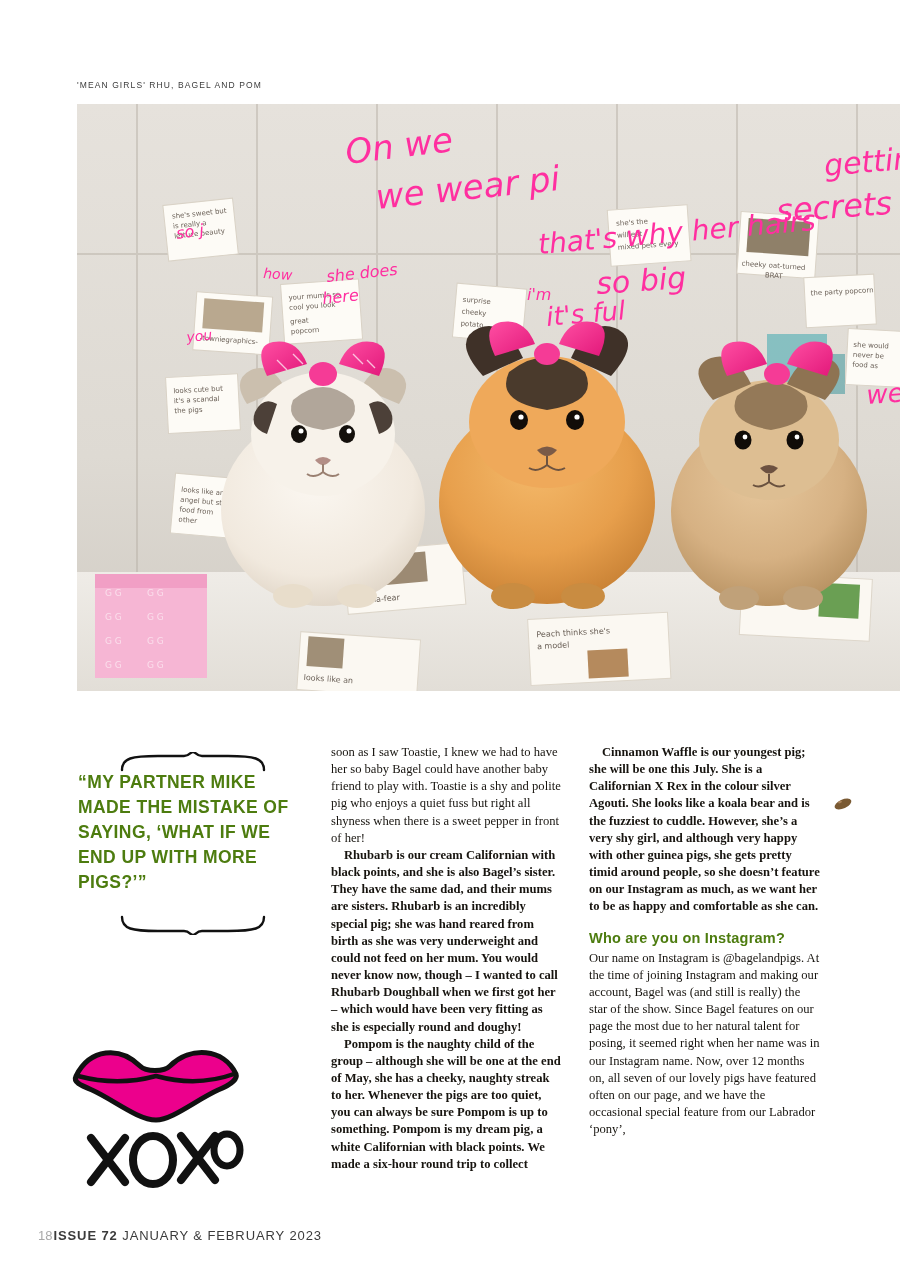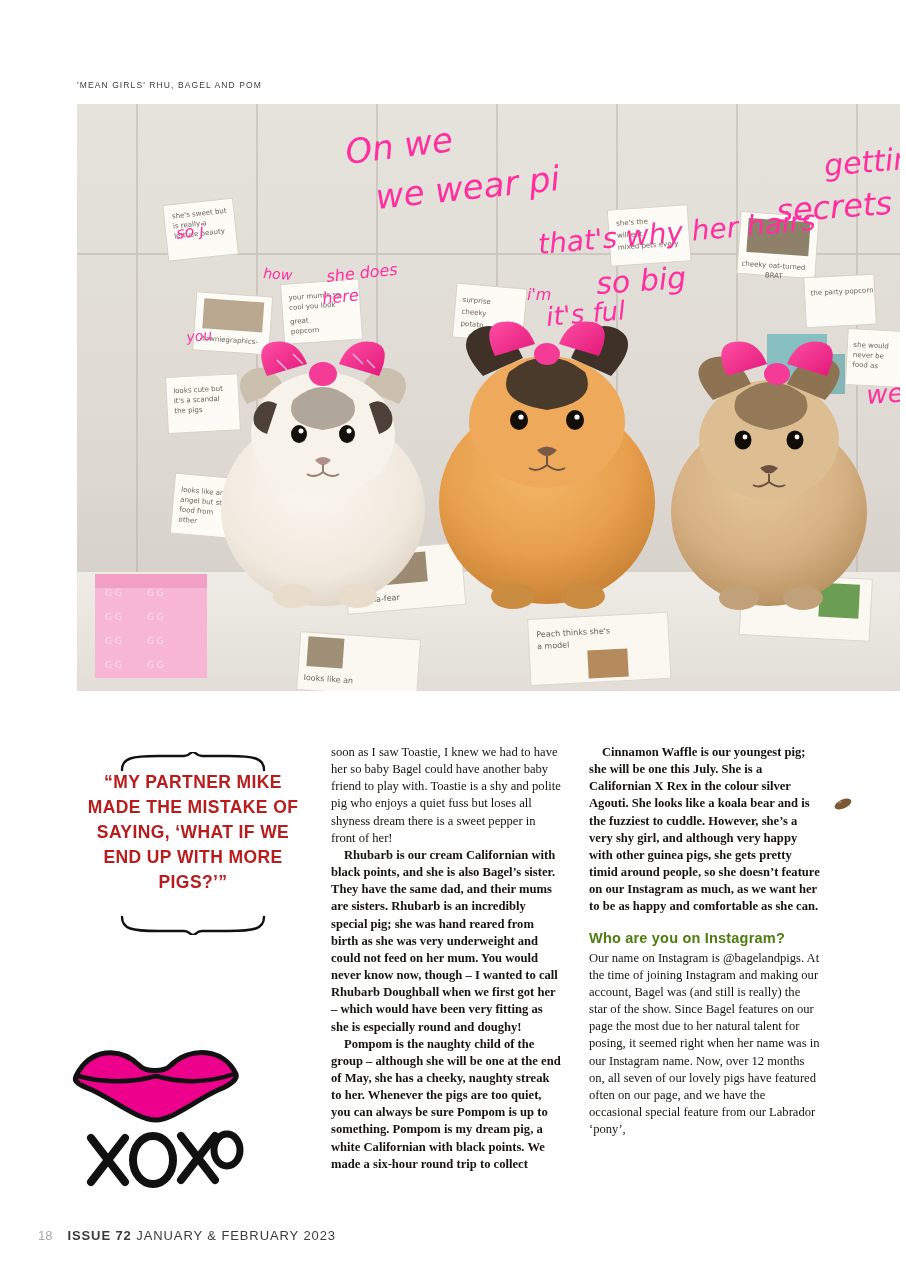--- a/index.html
+++ b/index.html
@@ -51,23 +51,23 @@
   .pullquote {
     position: absolute;
     left: 78px;
     top: 770px;
     width: 230px;
     font-family: "Liberation Sans", sans-serif;
     font-weight: bold;
     font-size: 17.5px;
     line-height: 25px;
     letter-spacing: 0.4px;
-    color: #b91c1c;
+    color: #4d7c0f;
     text-transform: uppercase;
-    text-align: center;
+    text-align: left;
   }
   .brace-top {
     position: absolute;
     left: 118px;
     top: 752px;
     width: 150px;
     height: 20px;
   }
   .brace-bottom {
     position: absolute;
@@ -132,21 +132,21 @@
     height: 18px;
   }
 
   
   .footer {
     position: absolute;
     left: 38px;
     top: 1228px;
     display: flex;
     align-items: baseline;
-    gap: 15px;
+    gap: 1px;
   }
   .folio {
     font-family: "Liberation Sans", sans-serif;
     font-size: 13px;
     color: #a9a9a9;
     font-weight: normal;
   }
   .issue {
     font-family: "Liberation Sans", sans-serif;
     font-size: 13px;
@@ -436,21 +436,21 @@
       <path d="M6 10 L40 54"></path>
         <path d="M40 10 L6 54"></path>
       <path d="M96 8 L130 52"></path>
         <path d="M130 8 L96 52"></path>
     </g>
     <ellipse cx="68" cy="32" rx="20" ry="24" fill="none" stroke="#111111" stroke-width="8"></ellipse>
     <ellipse cx="142" cy="22" rx="13" ry="16" fill="none" stroke="#111111" stroke-width="7"></ellipse>
   </svg>
 
   <div class="col mid">
-    <p>soon as I saw Toastie, I knew we had to have her so baby Bagel could have another baby friend to play with. Toastie is a shy and polite pig who enjoys a quiet fuss but loses all shyness dream there is a sweet pepper in front of her!</p>
+    <p>soon as I saw Toastie, I knew we had to have her so baby Bagel could have another baby friend to play with. Toastie is a shy and polite pig who enjoys a quiet fuss but right all shyness when there is a sweet pepper in front of her!</p>
     <p class="indent">Rhubarb is our cream Californian with black points, and she is also Bagel’s sister. They have the same dad, and their mums are sisters. Rhubarb is an incredibly special pig; she was hand reared from birth as she was very underweight and could not feed on her mum. You would never know now, though – I wanted to call Rhubarb Doughball when we first got her – which would have been very fitting as she is especially round and doughy!</p>
     <p class="indent">Pompom is the naughty child of the group – although she will be one at the end of May, she has a cheeky, naughty streak to her. Whenever the pigs are too quiet, you can always be sure Pompom is up to something. Pompom is my dream pig, a white Californian with black points. We made a six-hour round trip to collect</p>
   </div>
 
   <div class="col right">
     <p class="indent">Cinnamon Waffle is our youngest pig; she will be one this July. She is a Californian X Rex in the colour silver Agouti. She looks like a koala bear and is the fuzziest to cuddle. However, she’s a very shy girl, and although very happy with other guinea pigs, she gets pretty timid around people, so she doesn’t feature on our Instagram as much, as we want her to be as happy and comfortable as she can.</p>
     <h3 class="subhead">Who are you on Instagram?</h3>
     <p>Our name on Instagram is @bagelandpigs. At the time of joining Instagram and making our account, Bagel was (and still is really) the star of the show. Since Bagel features on our page the most due to her natural talent for posing, it seemed right when her name was in our Instagram name. Now, over 12 months on, all seven of our lovely pigs have featured often on our page, and we have the occasional special feature from our Labrador ‘pony’,</p>
   </div>
 

